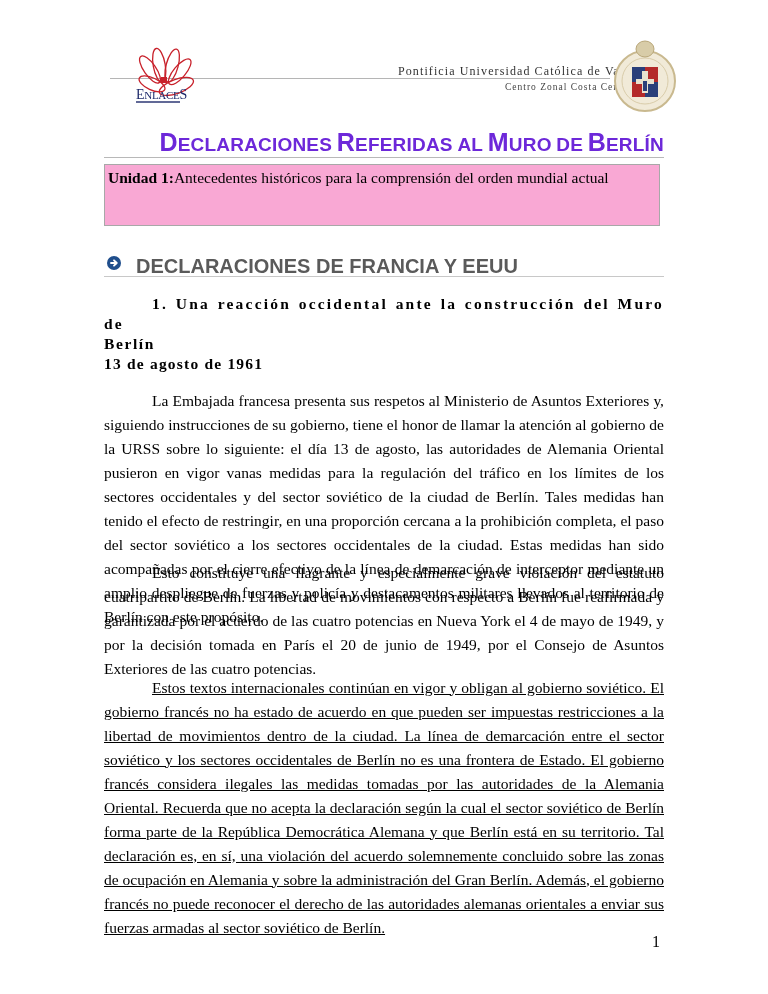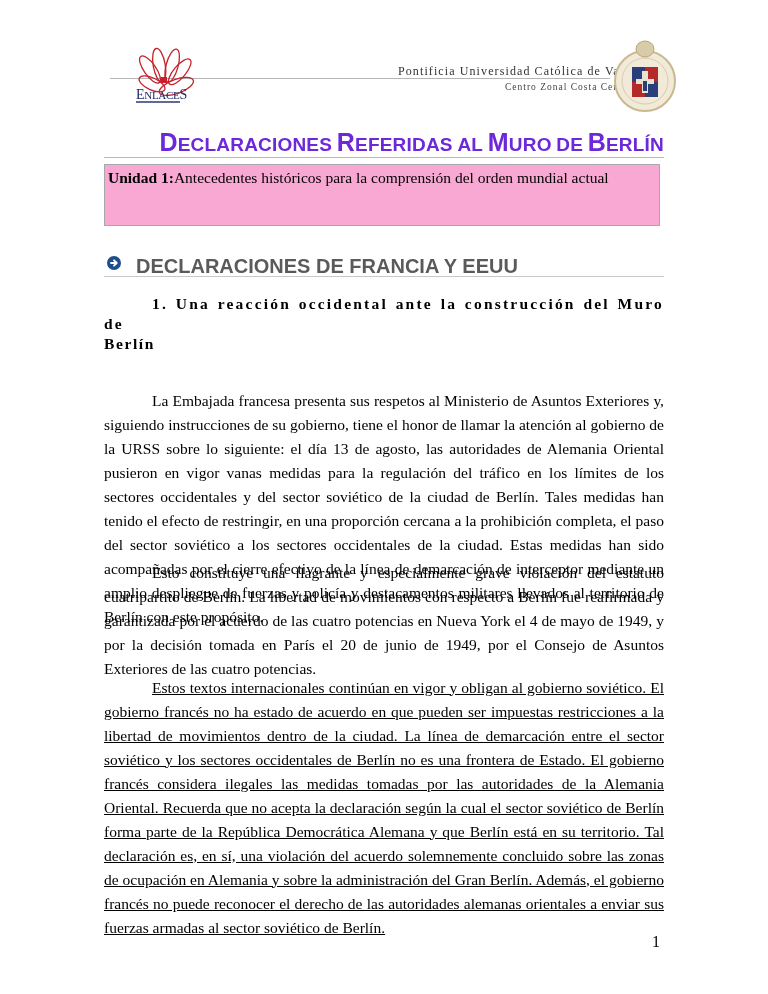--- a/index.html
+++ b/index.html
@@ -94,19 +94,20 @@
 <svg class="section-icon" viewBox="0 0 14 14">
   <circle cx="7" cy="7" r="7" fill="#1f4e8c"></circle>
   <path d="M4 7 H9.5 M7 4.3 L9.8 7 L7 9.7" stroke="#ffffff" stroke-width="1.8" fill="none" stroke-linecap="round" stroke-linejoin="round"></path>
 </svg>
 <div class="section-title">DECLARACIONES DE FRANCIA Y EEUU</div>
 <div class="section-rule"></div>
 
 <div class="subhead">
   <span class="line1">1. Una reacción occidental ante la construcción del Muro de</span>
   <span class="line2">Berlín</span>
+  <span class="line3">13 de agosto de 1961</span>
 </div>
 
 <p class="para p1">La Embajada francesa presenta sus respetos al Ministerio de Asuntos Exteriores y, siguiendo instrucciones de su gobierno, tiene el honor de llamar la atención al gobierno de la URSS sobre lo siguiente: el día 13 de agosto, las autoridades de Alemania Oriental pusieron en vigor vanas medidas para la regulación del tráfico en los límites de los sectores occidentales y del sector soviético de la ciudad de Berlín. Tales medidas han tenido el efecto de restringir, en una proporción cercana a la prohibición completa, el paso del sector soviético a los sectores occidentales de la ciudad. Estas medidas han sido acompañadas por el cierre efectivo de la línea de demarcación de interceptor mediante un amplio despliegue de fuerzas y policía y destacamentos militares llevados al territorio de Berlín con este propósito.</p>
 <p class="para p2">Esto constituye una flagrante y especialmente grave violación del estatuto cuatripartito de Berlín. La libertad de movimientos con respecto a Berlín fue reafirmada y garantizada por el acuerdo de las cuatro potencias en Nueva York el 4 de mayo de 1949, y por la decisión tomada en París el 20 de junio de 1949, por el Consejo de Asuntos Exteriores de las cuatro potencias.</p>
 <p class="para p3">Estos textos internacionales continúan en vigor y obligan al gobierno soviético. El gobierno francés no ha estado de acuerdo en que pueden ser impuestas restricciones a la libertad de movimientos dentro de la ciudad. La línea de demarcación entre el sector soviético y los sectores occidentales de Berlín no es una frontera de Estado. El gobierno francés considera ilegales las medidas tomadas por las autoridades de la Alemania Oriental. Recuerda que no acepta la declaración según la cual el sector soviético de Berlín forma parte de la República Democrática Alemana y que Berlín está en su territorio. Tal declaración es, en sí, una violación del acuerdo solemnemente concluido sobre las zonas de ocupación en Alemania y sobre la administración del Gran Berlín. Además, el gobierno francés no puede reconocer el derecho de las autoridades alemanas orientales a enviar sus fuerzas armadas al sector soviético de Berlín.</p>
 
 <div class="page-number">1</div>
 
 </body></html>

